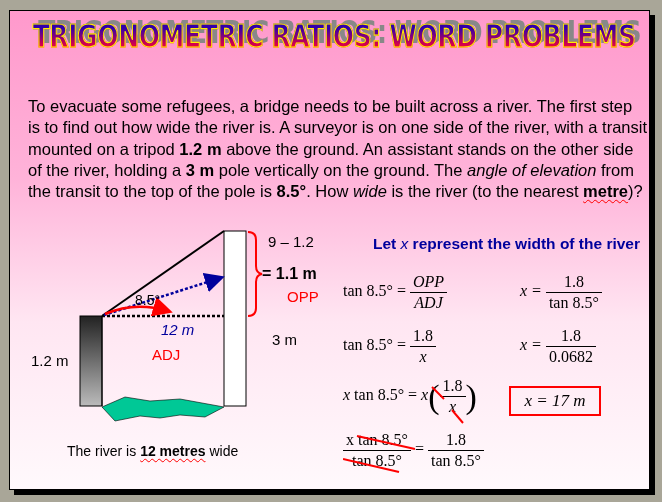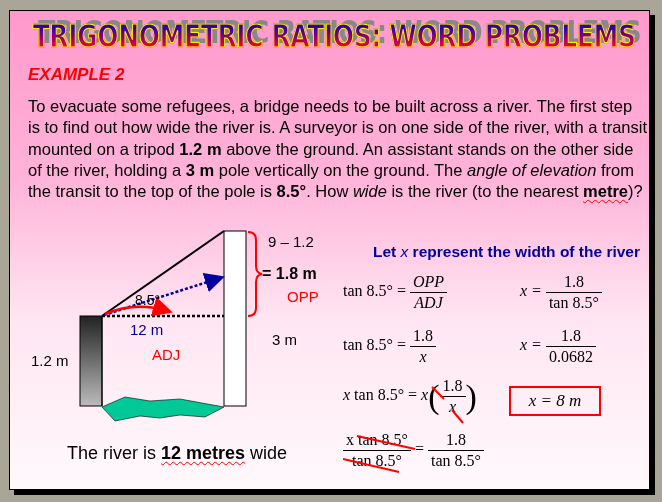--- a/index.html
+++ b/index.html
@@ -14,44 +14,43 @@
   .title .maintxt{position:relative;white-space:nowrap;
     background:linear-gradient(to bottom,#3300aa 0%,#3300aa 30%,#ff0033 85%);
     -webkit-background-clip:text;background-clip:text;color:transparent;
     -webkit-text-stroke:1px #ffee00;}
   .example{position:absolute;left:18px;top:54px;color:#ff0000;font-style:italic;font-weight:bold;font-size:17px;}
   .problem{position:absolute;left:18px;top:85px;width:620px;font-size:16.5px;line-height:21.3px;color:#000;}
   .problem b{font-weight:bold;}
   .squig{text-decoration:underline wavy #ff0000;text-decoration-thickness:1px;text-underline-offset:2px;}
   .diagram{position:absolute;left:0;top:0;width:639px;height:478px;}
   .lbl{position:absolute;font-size:15px;white-space:nowrap;}
-  .letx{position:absolute;left:363px;top:222px;width:270px;color:#00009c;font-weight:bold;font-size:15.5px;line-height:22px;margin-top:8px;}
+  .letx{position:absolute;left:363px;top:222px;width:270px;color:#00009c;font-weight:bold;font-size:15.5px;line-height:22px;}
   .math{position:absolute;font-family:Liberation Serif, serif;font-size:16px;color:#000;white-space:nowrap;}
   .frac{display:inline-block;vertical-align:middle;text-align:center;}
   .frac .num{display:block;padding:0 3px 1px;border-bottom:1px solid #000;}
   .frac .den{display:block;padding:1px 3px 0;}
   .answer-box{position:absolute;left:499px;top:375px;width:88px;height:26px;border:2px solid #ff0000;
     font-family:"Liberation Serif",serif;font-size:17px;line-height:26px;text-align:center;}
-  .summary{position:absolute;left:57px;top:432px;font-size:18px;}
+  .summary{position:absolute;left:57px;top:432px;font-size:14px;}
   i.v{font-style:italic;}
 </style>
 </head>
 <body>
 
 <div class="shadow"></div>
 <div class="slide">
 
   <div class="title-wrap">
     <div class="title">
       <span class="shadowtxt">TRIGONOMETRIC RATIOS: WORD PROBLEMS</span>
       <span class="maintxt">TRIGONOMETRIC RATIOS: WORD PROBLEMS</span>
     </div>
   </div>
 
-  <div class="example">EXAMPLE 2</div>
 
   <div class="problem"><span>To evacuate some refugees, a bridge needs to be built across a river.  The first step is to find out how wide the river is.  A surveyor is on one side of the river, with a transit mounted on a tripod </span><b>1.2 m</b><span> above the ground.  An assistant stands on the other side of the river, holding a </span><b>3 m</b><span> pole vertically on the ground.  The </span><i>angle of elevation</i><span> from the transit to the top of the pole is </span><b>8.5°</b><span>.  How </span><i>wide</i><span> is the river (to the nearest </span><b class="squig">metre</b><span>)?</span></div>
 
   <svg class="diagram" viewBox="0 0 639 478" width="639" height="478">
     <defs>
       <linearGradient id="tripodGrad" x1="0" y1="0" x2="0" y2="1">
         <stop offset="0" stop-color="#222"></stop>
         <stop offset="1" stop-color="#bbb"></stop>
       </linearGradient>
       <marker id="blueArrow" markerWidth="8" markerHeight="8" refX="6" refY="4" orient="auto">
@@ -75,24 +74,24 @@
     <line x1="94" y1="304" x2="210" y2="267" stroke="#00009c" stroke-width="2.5" stroke-dasharray="3,2" marker-end="url(#blueArrow)"></line>
 
     <path d="M95,303 Q125,290 158,300" fill="none" stroke="#ff0000" stroke-width="2.5" marker-end="url(#redArrow)"></path>
 
     <polygon points="92,396 115,386 140,390 170,388 214,396 195,406 170,404 150,407 130,405 105,410" fill="#00c896" stroke="#000" stroke-width="0.6"></polygon>
 
     <path d="M238,221 Q246,221 246,229 L246,255 Q246,262 252,263 Q246,264 246,271 L246,297 Q246,305 238,305" fill="none" stroke="#ff0000" stroke-width="2"></path>
   </svg>
 
   <div class="lbl" style="left:258px;top:222px;">9 – 1.2</div>
-  <div class="lbl" style="left:252px;top:254px;font-weight:bold;font-size:16px;">= 1.8 m</div>
+  <div class="lbl" style="left:252px;top:254px;font-weight:bold;font-size:16px;">= 1.1 m</div>
   <div class="lbl" style="left:277px;top:277px;color:#ff0000;">OPP</div>
   <div class="lbl" style="left:125px;top:281px;font-size:14px;">8.5°</div>
-  <div class="lbl" style="left:120px;top:310px;color:#00009c;">12 m</div>
+  <div class="lbl" style="left:151px;top:310px;color:#00009c;font-style:italic;">12 m</div>
   <div class="lbl" style="left:142px;top:335px;color:#ff0000;">ADJ</div>
   <div class="lbl" style="left:262px;top:320px;">3 m</div>
   <div class="lbl" style="left:21px;top:341px;">1.2 m</div>
 
   <div class="letx"><span>Let </span><i class="v" style="font-weight:normal">x</i><span> represent the width of the river</span></div>
 
   <div class="math" style="left:333px;top:262px;">
     <span>tan 8.5° =</span>
     <span class="frac"><span class="num" style="font-style:italic">OPP</span><span class="den" style="font-style:italic">ADJ</span></span>
   </div>
@@ -124,16 +123,16 @@
   <div class="math" style="left:510px;top:262px;">
     <i class="v">x =</i>
     <span class="frac"><span class="num">1.8</span><span class="den">tan 8.5°</span></span>
   </div>
 
   <div class="math" style="left:510px;top:316px;">
     <i class="v">x =</i>
     <span class="frac"><span class="num">1.8</span><span class="den">0.0682</span></span>
   </div>
 
-  <div class="answer-box"><i class="v">x = 8 m</i></div>
+  <div class="answer-box"><i class="v">x = 17 m</i></div>
 
   <div class="summary"><span>The river is </span><b class="squig">12 metres</b><span> wide</span></div>
 </div>
 
 </body></html>

